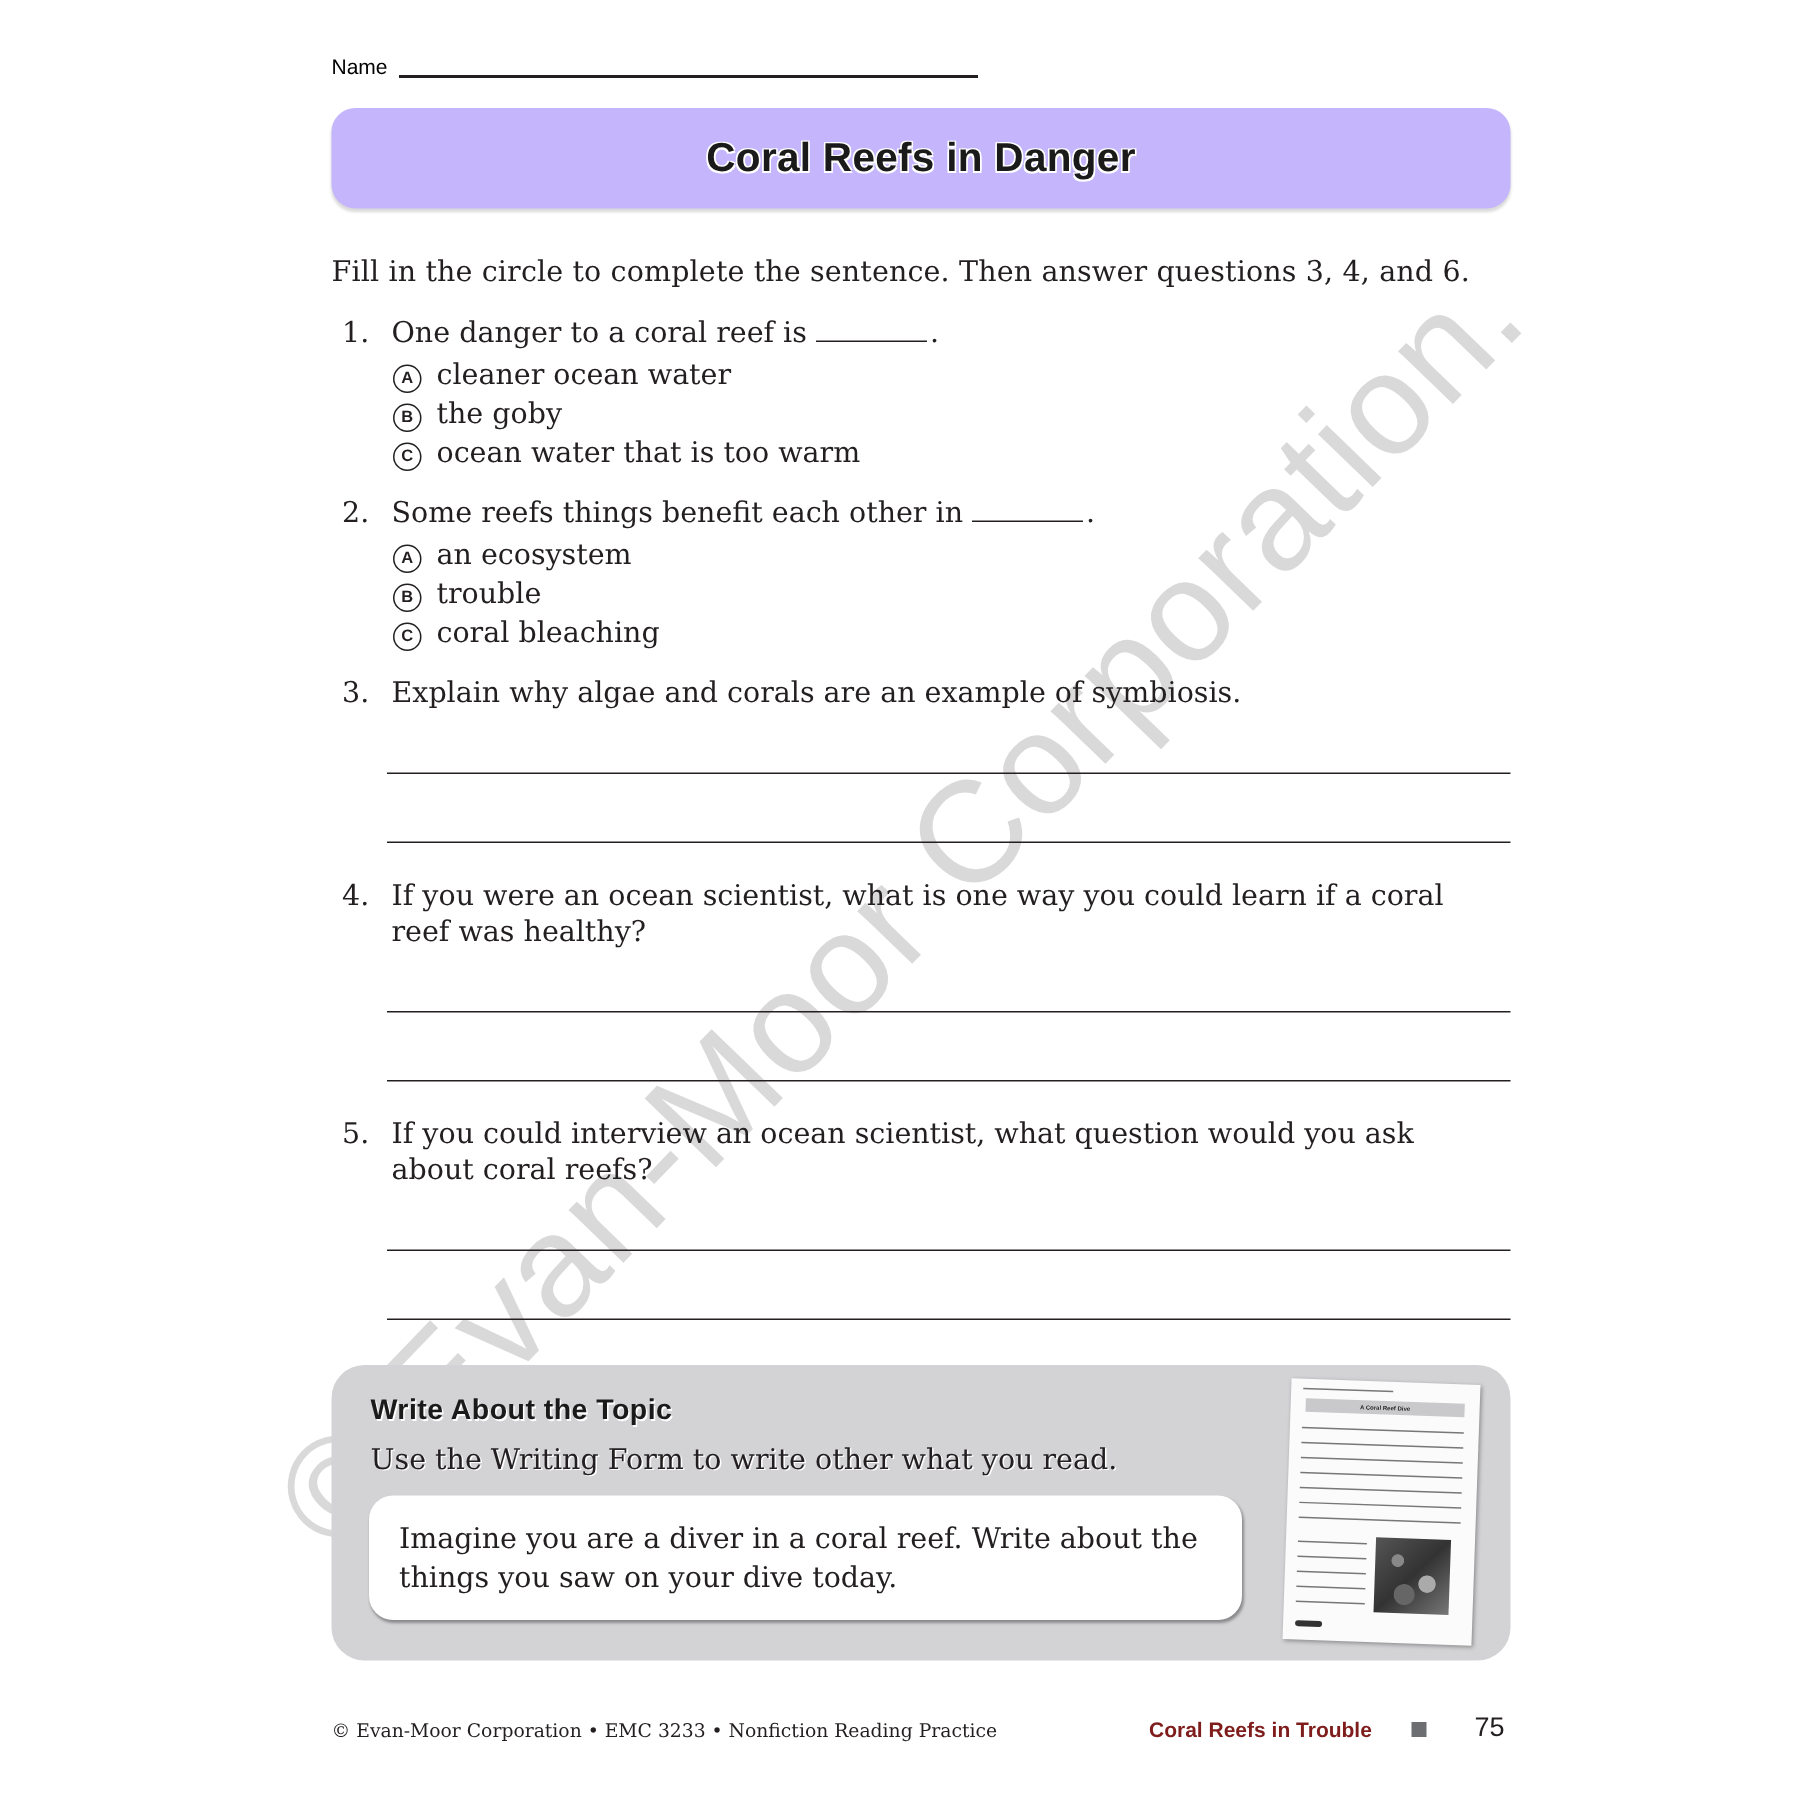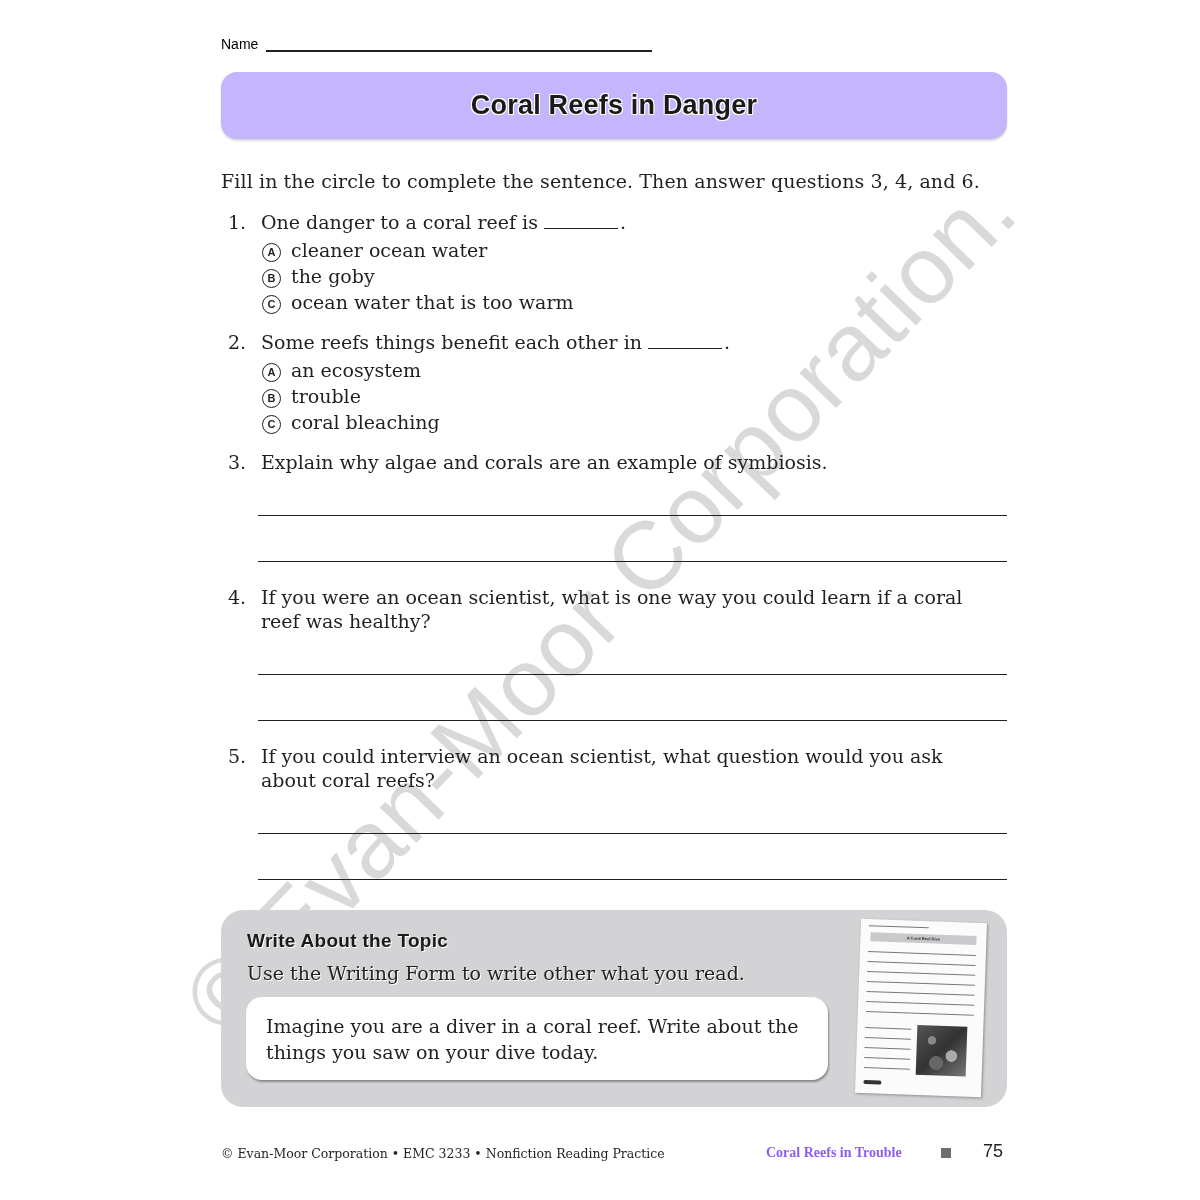--- a/index.html
+++ b/index.html
@@ -35,21 +35,21 @@
   .thumb .t-title { position: absolute; left: 10px; top: 13px; width: 106px; font-family: "Liberation Sans", sans-serif; font-size: 4px;
                     font-weight: bold; text-align: center; line-height: 9px; }
   .thumb .t-line { position: absolute; left: 8px; height: 0; border-bottom: 0.8px solid #777; }
   .thumb .t-photo { position: absolute; left: 60px; top: 104px; width: 50px; height: 50px;
                     background: radial-gradient(circle at 30% 30%, #888 0 8%, transparent 9%),
                                 radial-gradient(circle at 70% 60%, #aaa 0 12%, transparent 13%),
                                 radial-gradient(circle at 40% 75%, #666 0 14%, transparent 15%),
                                 linear-gradient(135deg, #555, #333 50%, #777); }
   .thumb .t-logo { position: absolute; left: 8px; top: 161px; width: 18px; height: 4px; background: #333; border-radius: 2px; }
   .footer-left { left: 221px; top: 1146px; font-size: 12.5px; color: #231f20; }
-  .footer-right { left: 766px; top: 1145px; font-family: Liberation Serif, serif; font-weight: bold; font-size: 14px; color: #8b5cf6; }
+  .footer-right { left: 766px; top: 1145px; font-family: Liberation Sans, sans-serif; font-weight: bold; font-size: 14px; color: #7f1d1d; }
   .footer-square { left: 941px; top: 1148px; width: 10px; height: 10px; background: #6d6e71; }
   .page-num { left: 983px; top: 1141px; font-family: "Liberation Sans", sans-serif; font-weight: normal; font-size: 18px; color: #231f20; }
   .watermark { left: 600px; top: 605px; transform: translate(-50%, -50%) rotate(-46deg); font-family: "Liberation Sans", sans-serif;
                font-size: 96px; color: rgba(120,120,120,0.28); white-space: nowrap; pointer-events: none; letter-spacing: 1px; }
 </style>
 </head>
 <body>
 
 <div class="abs watermark">© Evan-Moor Corporation.</div>
 

